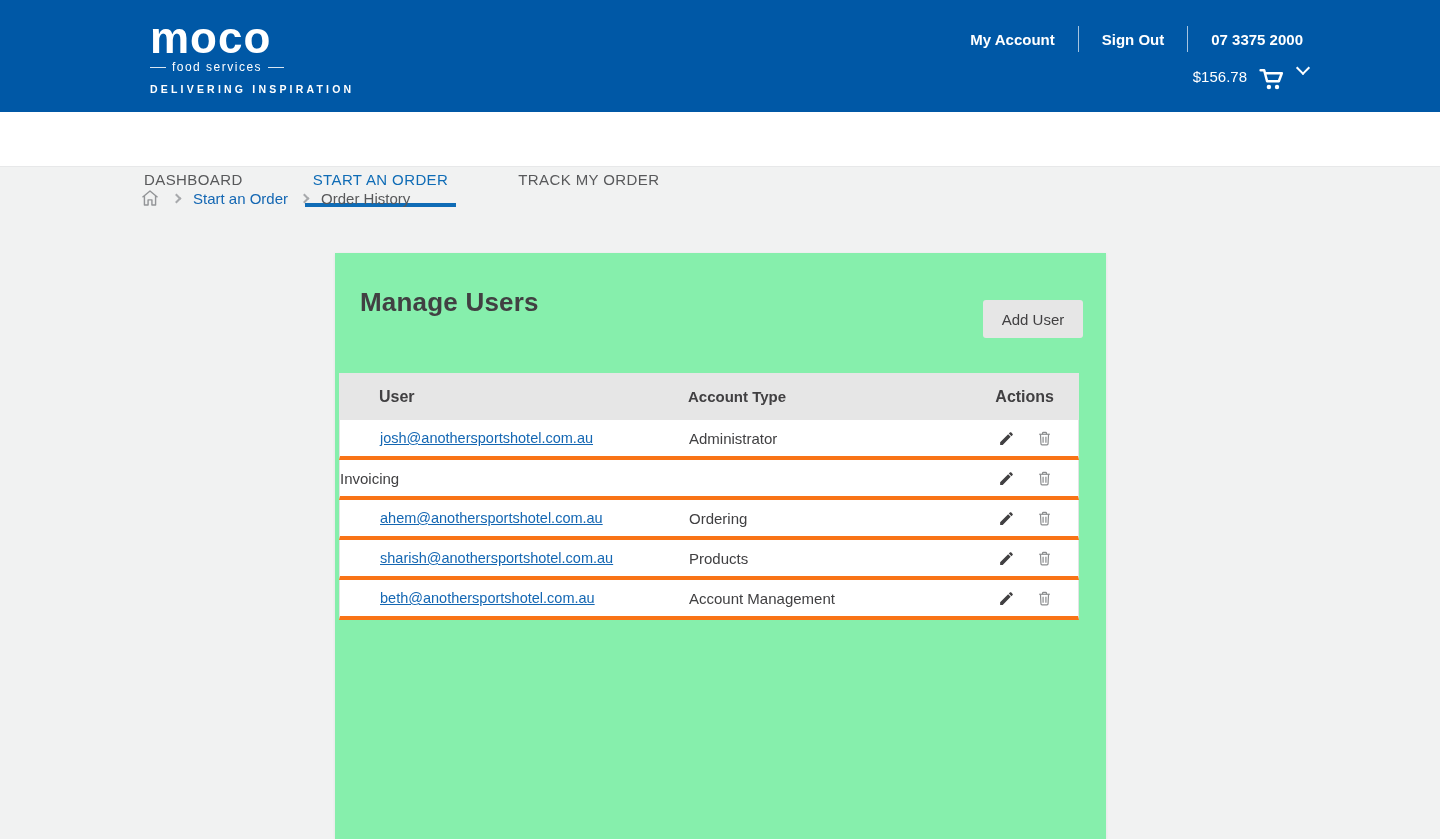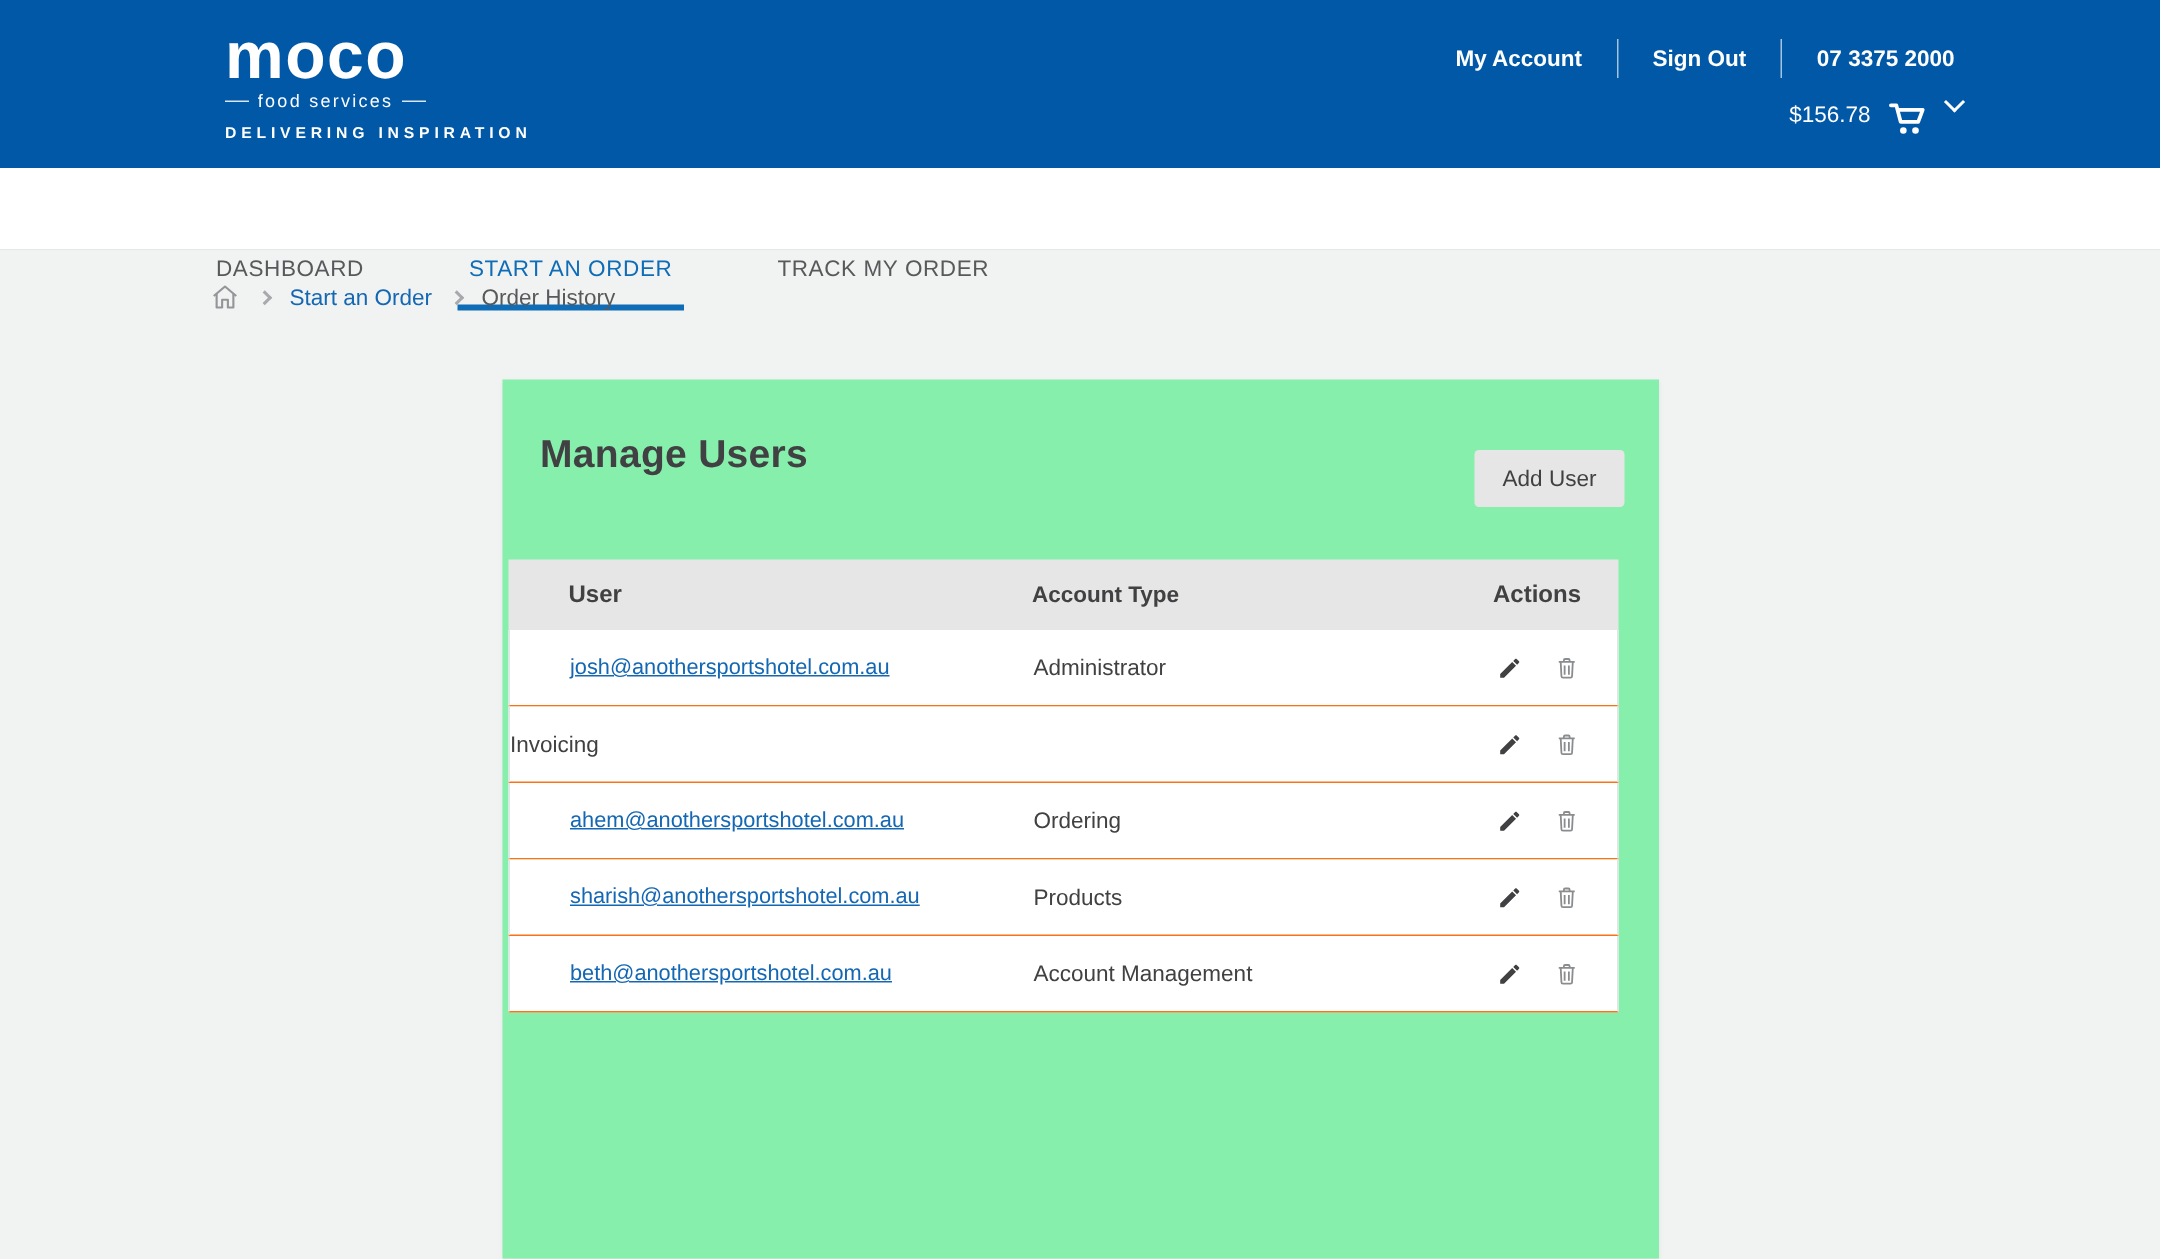--- a/index.html
+++ b/index.html
@@ -137,24 +137,24 @@
 
   
   .users-table {
     position: absolute; left: 4px; top: 120px; width: 740px;
   }
   .thead {
     display: flex; align-items: center; height: 47px;
     background: #e6e6e6; font-size: 16px; font-weight: bold; color: #414042;
   }
   .trow {
-    display: flex; align-items: center; height: 51px;
+    display: flex; align-items: center; height: 40px;
     background: #fff;
     border-left: 1px solid #e3e4e5; border-right: 1px solid #e3e4e5;
-    border-bottom: 1px solid #f97316;
+    border-bottom: 4px solid #f97316;
   }
   .col-user { width: 349px; padding-left: 40px; }
   .col-type { flex: 1; font-size: 15px; }
   .col-actions {
     width: 110px; display: flex; justify-content: flex-end;
     gap: 21px; padding-right: 25px;
   }
   .thead .col-actions { font-size: 16px; }
   .email-link {
     font-size: 14.5px; color: #1467b3; text-decoration: underline; cursor: pointer;

